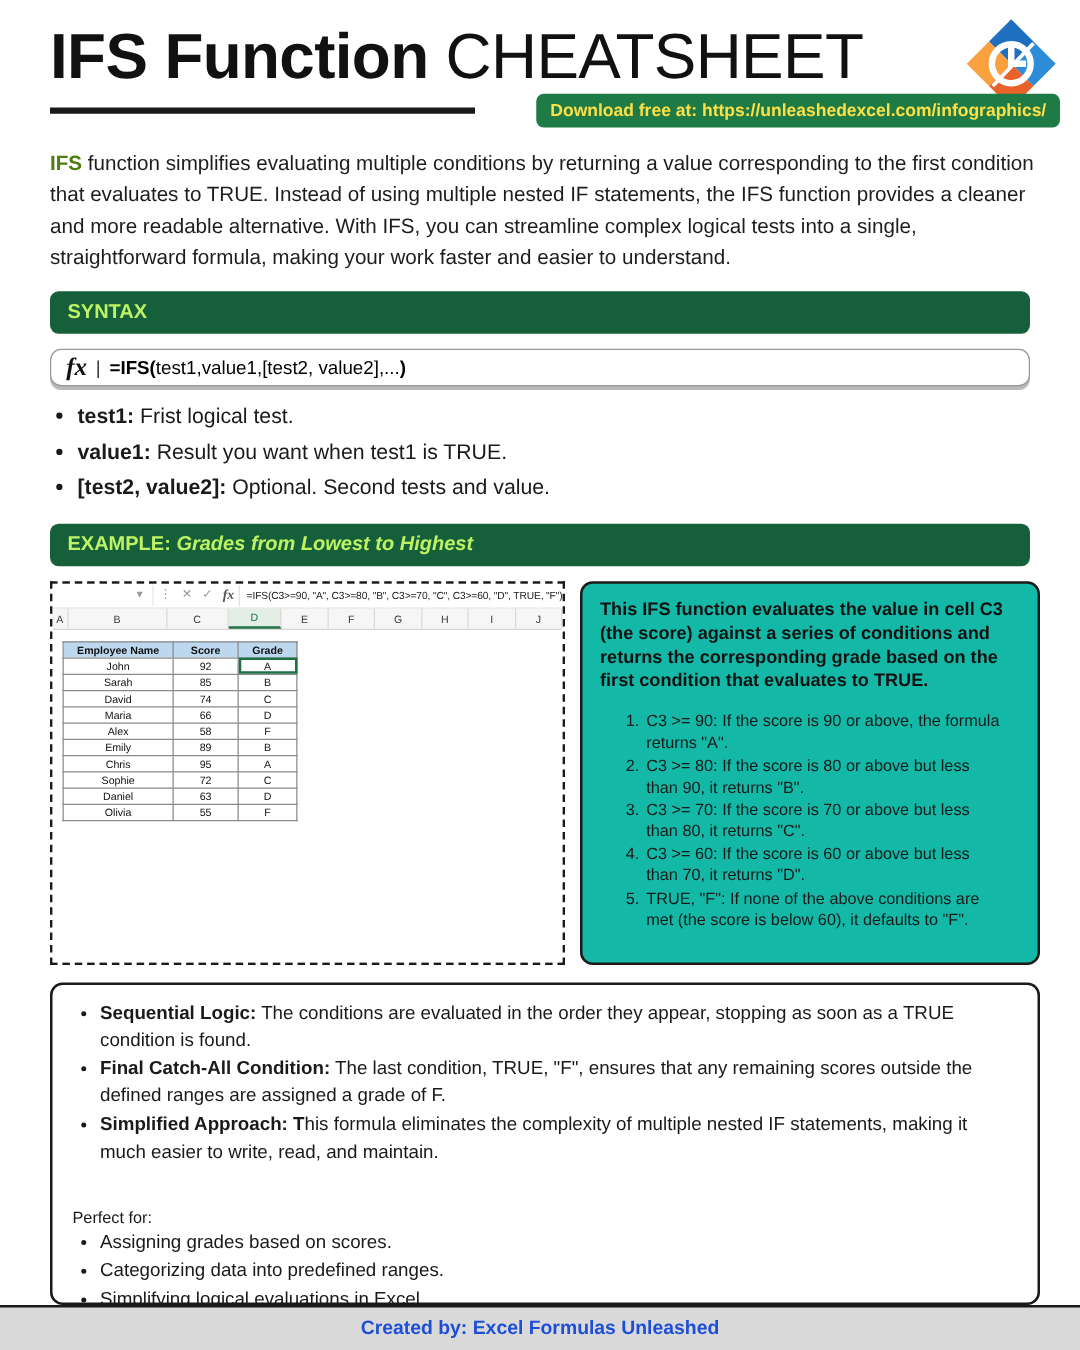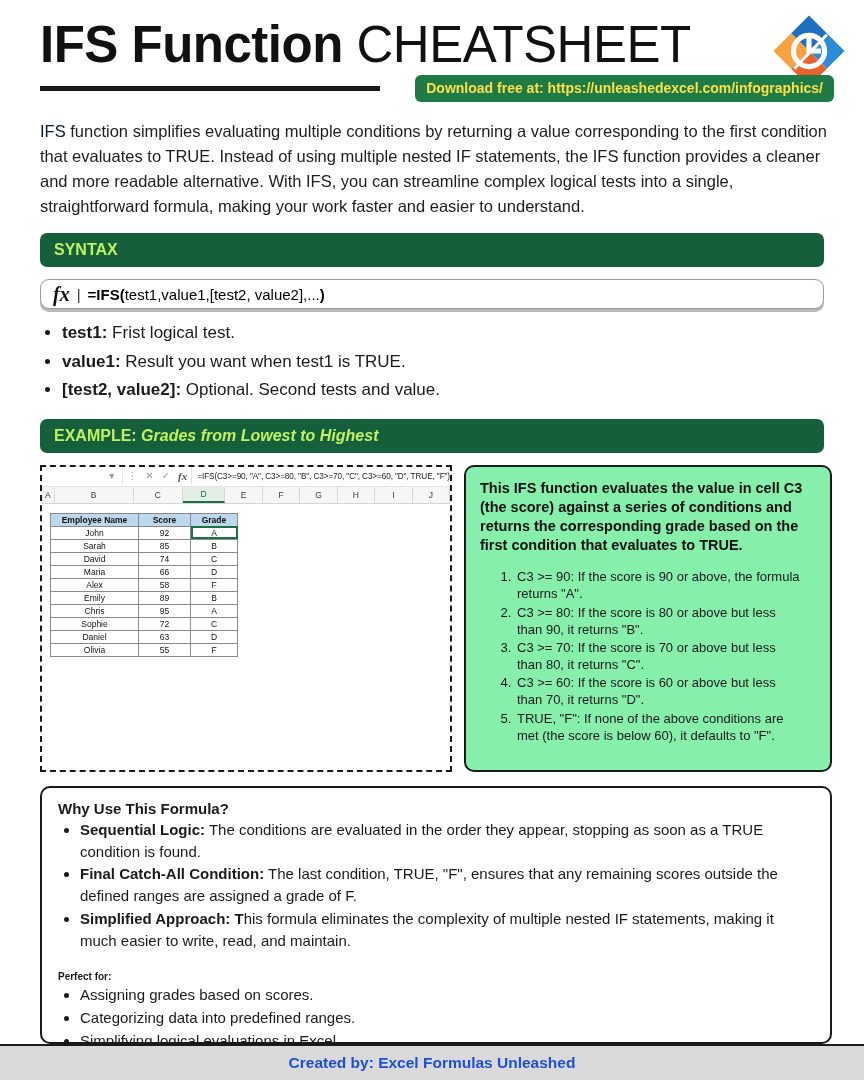--- a/index.html
+++ b/index.html
@@ -16,21 +16,21 @@
     position: relative;
     width: 864px; height: 1080px;
     background: #ffffff;
     display: flex;
     flex-direction: column;
   }
 
   
   .header {
     position: relative;
-    padding: 18px 38px 0 40px;
+    padding: 18px 24px 0 40px;
     height: 120px;
     text-align: center;
   }
   .title-row {
     display: flex;
     align-items: center;
     justify-content: flex-start;
   }
   .title {
     font-size: 51px;
@@ -71,21 +71,21 @@
     white-space: nowrap;
   }
 
   
   .intro {
     margin: 4px 30px 0 40px;
     font-size: 16.5px;
     line-height: 1.52;
     color: #1d1d1d;
   }
-  .intro .kw { color: #0f172a; font-weight: normal; }
+  .intro .kw { color: #4d7c0f; font-weight: bold; }
 
   
   .section-head {
     margin: 14px 40px 0 40px;
     background: #15603A;
     color: #bef264;
     font-weight: bold;
     font-size: 16px;
     padding: 8px 14px;
     border-radius: 7px;
@@ -212,21 +212,21 @@
   table.xl-table td.active {
     outline: 2px solid #1e7145;
     outline-offset: -2px;
   }
 
   .explain-box {
     flex: 1;
     border: 2px solid #1a1a1a;
     border-radius: 10px;
     padding: 12px 14px 10px 14px;
-    background: #86efac;
+    background: #14b8a6;
   }
   .explain-lead {
     font-weight: bold;
     font-size: 14.5px;
     line-height: 1.32;
     color: #111;
     margin: 0 0 4px 0;
   }
   ol.explain-list {
     margin: 13px;
@@ -253,23 +253,23 @@
   }
   ul.why-list, ul.perfect-list {
     margin: 0;
     padding-left: 22px;
     font-size: 15px;
     line-height: 1.45;
   }
   ul.why-list li { margin-bottom: 1px; }
   ul.why-list b { font-weight: bold; }
   .perfect-title {
-    font-weight: bold;
-    font-size: 10px;
-    margin: 20px 0 2px 0;
+    font-weight: normal;
+    font-size: 13px;
+    margin: 34px 0 2px 0;
   }
   ul.perfect-list li { margin-bottom: 1px; }
 
   
   .footer {
     margin-top: auto;
     height: 38px;
     background: #d9d9d9;
     border-top: 2px solid #1a1a1a;
     display: flex;
@@ -429,21 +429,20 @@
         <li>C3 &gt;= 90: If the score is 90 or above, the formula returns "A".</li>
         <li>C3 &gt;= 80: If the score is 80 or above but less than 90, it returns "B".</li>
         <li>C3 &gt;= 70: If the score is 70 or above but less than 80, it returns "C".</li>
         <li>C3 &gt;= 60: If the score is 60 or above but less than 70, it returns "D".</li>
         <li>TRUE, "F": If none of the above conditions are met (the score is below 60), it defaults to "F".</li>
       </ol>
     </div>
   </div>
 
   <div class="why-box">
-    <div class="why-title">Why Use This Formula?</div>
     <ul class="why-list">
       <li><b>Sequential Logic:</b><span> The conditions are evaluated in the order they appear, stopping as soon as a TRUE condition is found.</span></li>
       <li><b>Final Catch-All Condition:</b><span> The last condition, TRUE, "F", ensures that any remaining scores outside the defined ranges are assigned a grade of F.</span></li>
       <li><b>Simplified Approach: T</b><span>his formula eliminates the complexity of multiple nested IF statements, making it much easier to write, read, and maintain.</span></li>
     </ul>
     <div class="perfect-title">Perfect for:</div>
     <ul class="perfect-list">
       <li>Assigning grades based on scores.</li>
       <li>Categorizing data into predefined ranges.</li>
       <li>Simplifying logical evaluations in Excel.</li>

